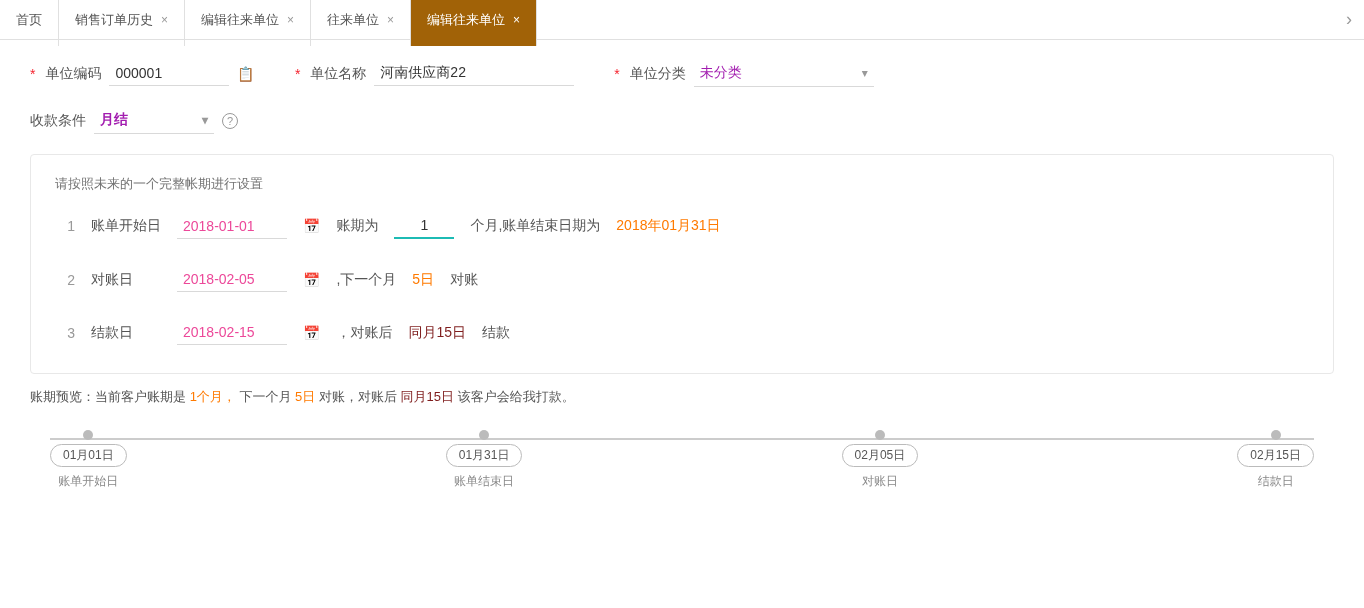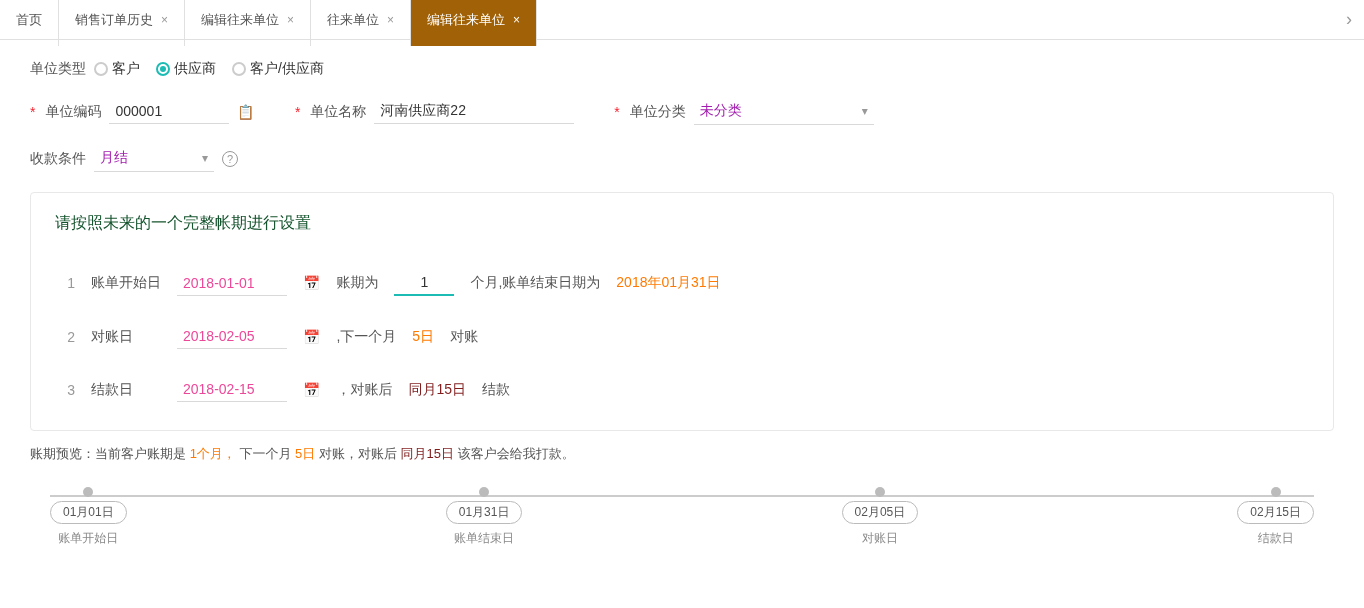--- a/index.html
+++ b/index.html
@@ -156,23 +156,23 @@
 
     
     .section-box {
       border: 1px solid #e8e8e8;
       border-radius: 4px;
       padding: 20px 24px;
       margin-top: 10px;
     }
 
     .section-title {
-      font-size: 16px;
-      color: #14532d;
-      margin-bottom: 36px;
+      font-size: 13px;
+      color: #737373;
+      margin-bottom: 20px;
     }
 
     
     .period-row {
       display: flex;
       align-items: center;
       margin-bottom: 28px;
       gap: 16px;
     }
     .row-num {
@@ -275,39 +275,20 @@
   </div>
   <div class="tab active">
     <span>编辑往来单位</span>
     <span class="close-btn">×</span>
   </div>
   <div class="tab-more">›</div>
 </div>
 
 <div class="main-content">
 
-  <div class="form-row">
-    <div class="form-field">
-      <span class="form-label">单位类型</span>
-      <div class="radio-group">
-        <div class="radio-item">
-          <div class="radio-circle"></div>
-          <span>客户</span>
-        </div>
-        <div class="radio-item">
-          <div class="radio-circle checked"></div>
-          <span>供应商</span>
-        </div>
-        <div class="radio-item">
-          <div class="radio-circle"></div>
-          <span>客户/供应商</span>
-        </div>
-      </div>
-    </div>
-  </div>
 
   <div class="form-row">
     <div class="form-field">
       <span class="required-star">*</span>
       <span class="form-label">单位编码</span>
       <input class="input-field" type="text" value="000001" style="">
       <span class="cal-icon">📋</span>
     </div>
     <div class="form-field">
       <span class="required-star">*</span>
@@ -320,21 +301,21 @@
       <div class="select-field">
         <span class="select-value">未分类</span>
         <span class="select-arrow">▾</span>
       </div>
     </div>
   </div>
 
   <div class="form-row">
     <div class="form-field">
       <span class="form-label">收款条件</span>
-      <div class="select-field" style="min-width:120px;">
+      <div class="select-field" style="min-width:120px;font-weight:bold;">
         <span class="select-value">月结</span>
         <span class="select-arrow">▾</span>
       </div>
       <div class="help-icon">?</div>
     </div>
   </div>
 
   <div class="section-box">
     <div class="section-title">请按照未来的一个完整帐期进行设置</div>
 

